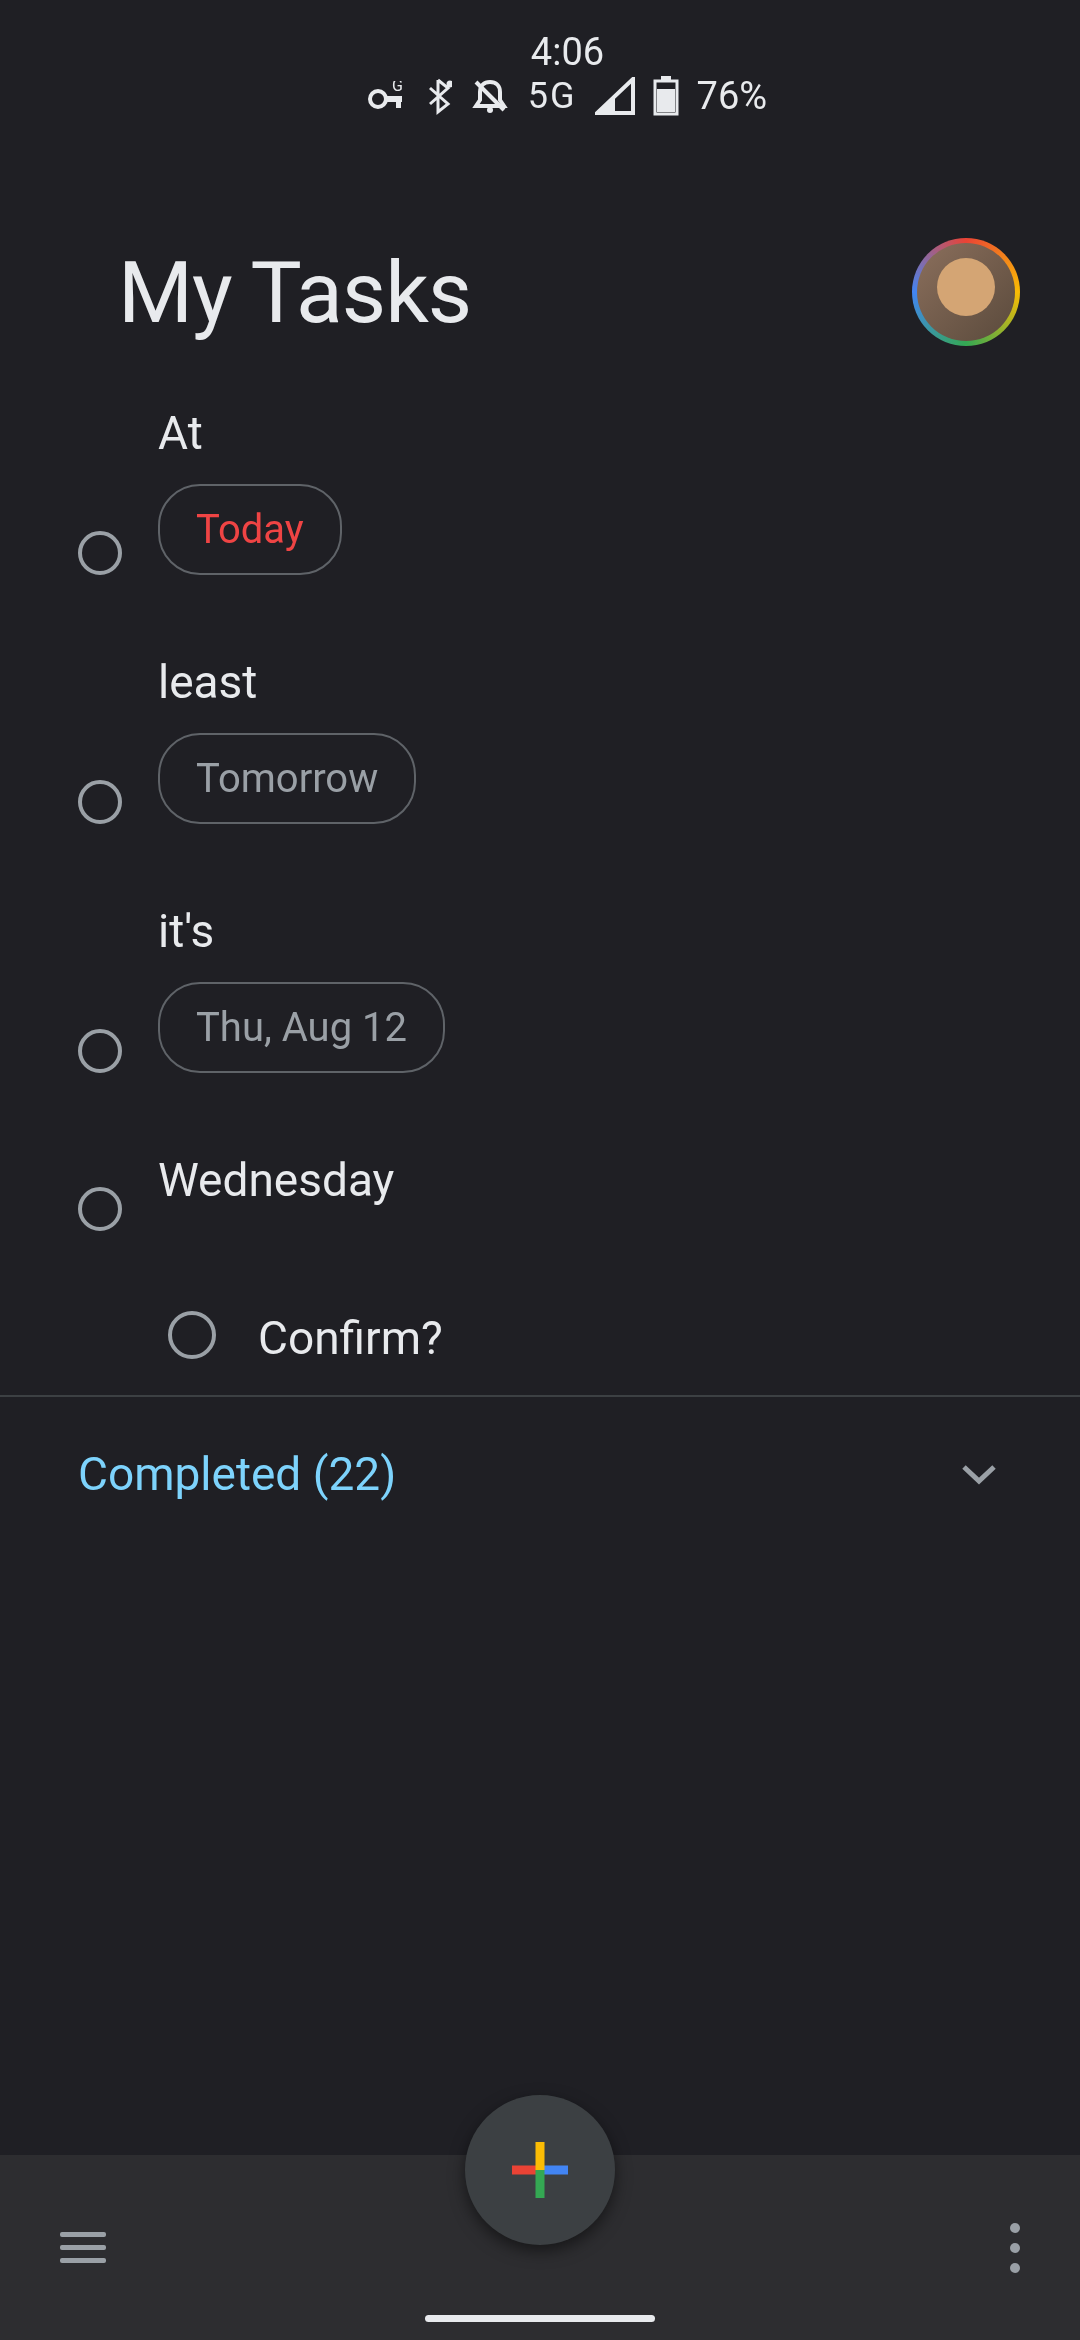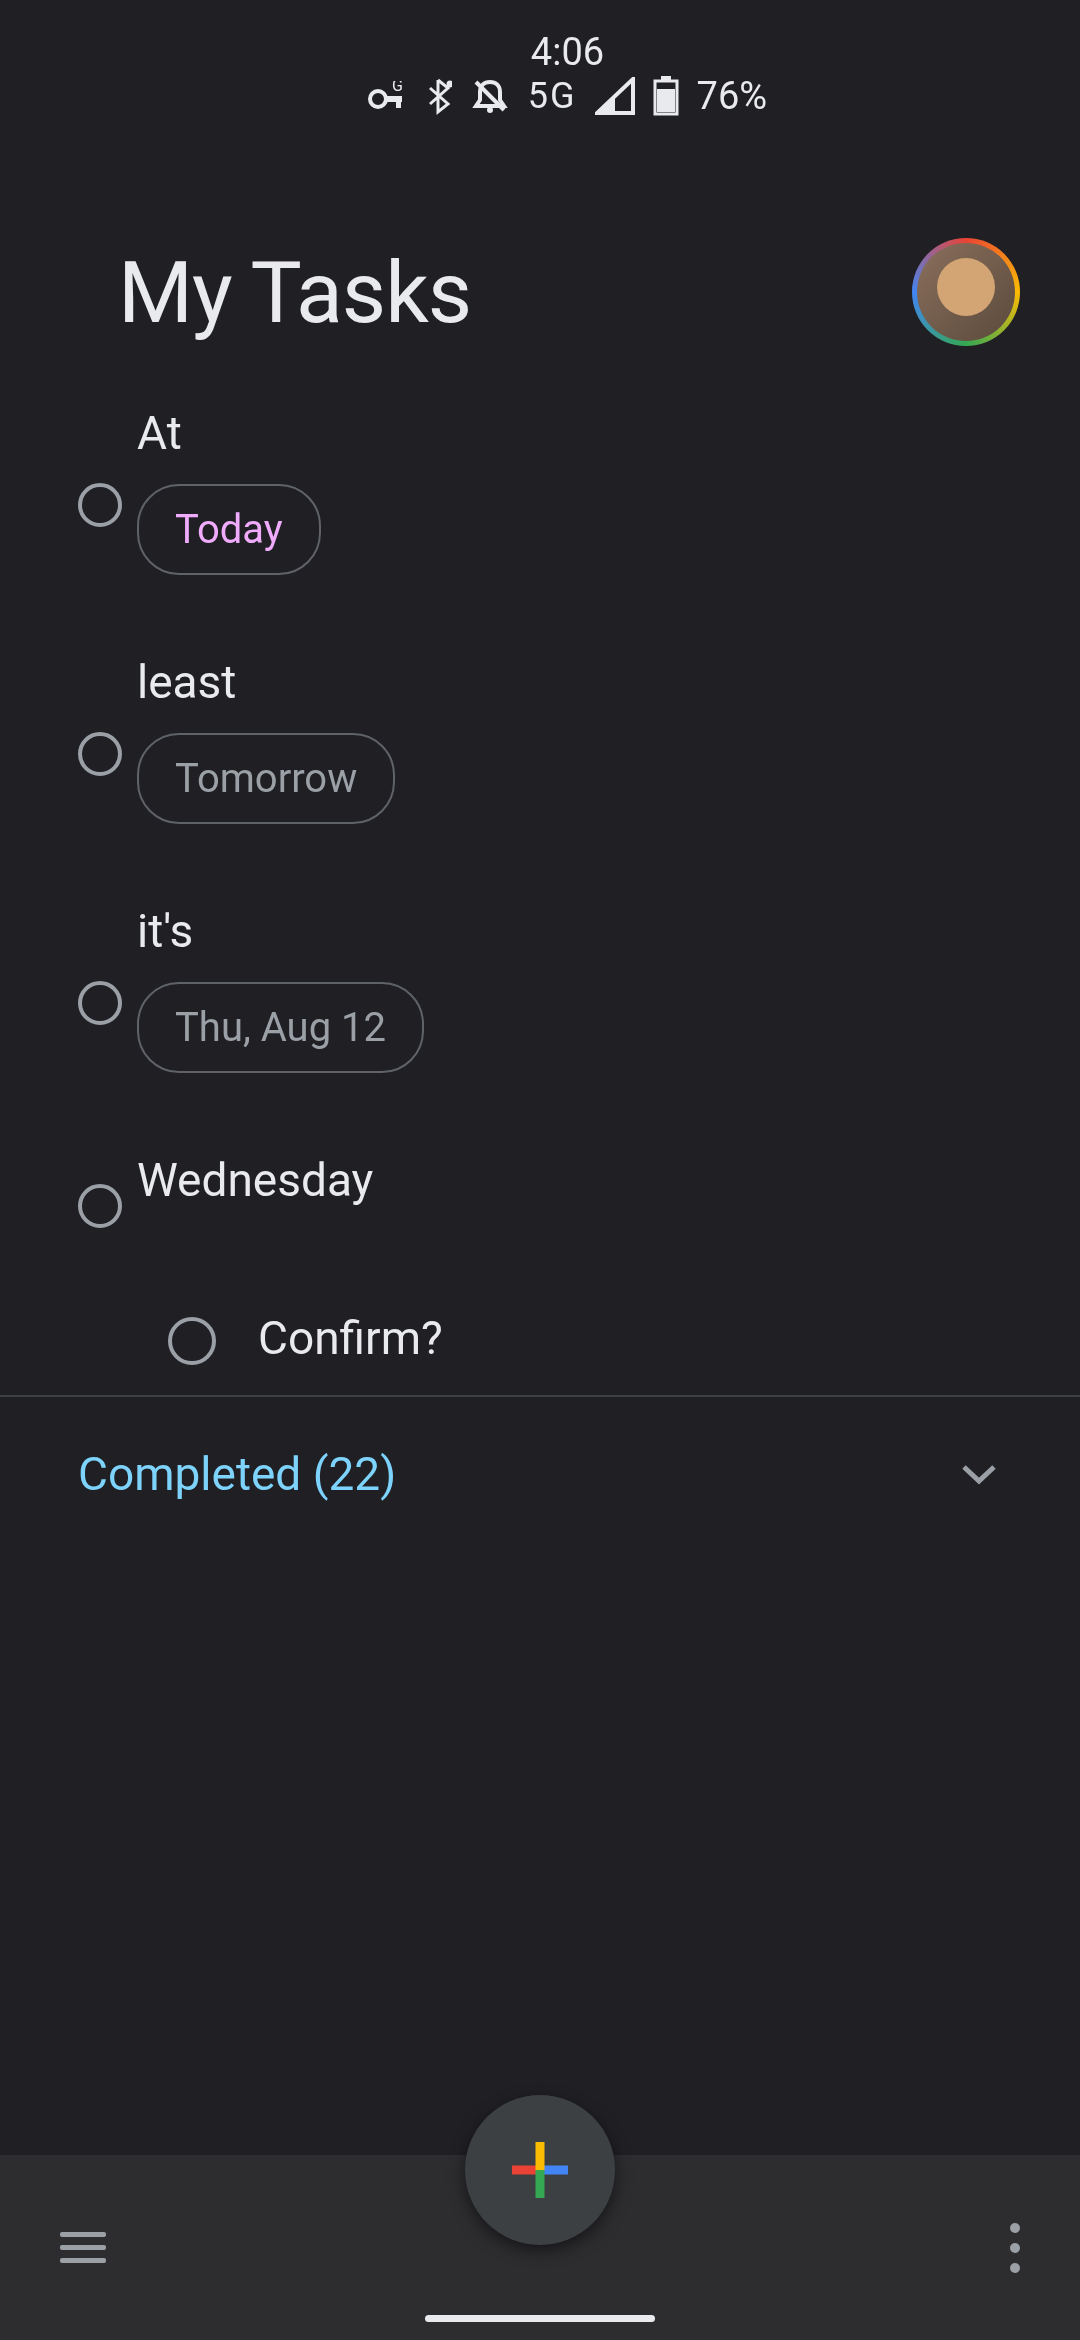--- a/index.html
+++ b/index.html
@@ -81,22 +81,22 @@
       background: #d4a574;
       margin-top: -10px;
     }
     
     .task-list {
       padding: 0 50px 0 78px;
     }
     
     .task-item {
       display: flex;
-      align-items: center;
-      gap: 15px;
+      align-items: flex-end;
+      gap: 36px;
       margin-bottom: 80px;
     }
     
     .task-checkbox {
       width: 44px;
       height: 44px;
       border: 4px solid #9aa0a6;
       border-radius: 50%;
       margin-top: 28px;
       flex-shrink: 0;
@@ -116,26 +116,26 @@
     .date-chip {
       display: inline-block;
       padding: 20px 36px;
       border: 2px solid #5f6368;
       border-radius: 42px;
       font-size: 40px;
       color: #9aa0a6;
     }
     
     .date-chip.highlight {
-      color: #f0abfc;
+      color: #ef4444;
     }
     
     .subtask {
       display: flex;
-      align-items: flex-end;
+      align-items: flex-start;
       gap: 42px;
       padding-left: 90px;
     }
     
     .subtask-checkbox {
       width: 48px;
       height: 48px;
       border: 4px solid #9aa0a6;
       border-radius: 50%;
       flex-shrink: 0;

